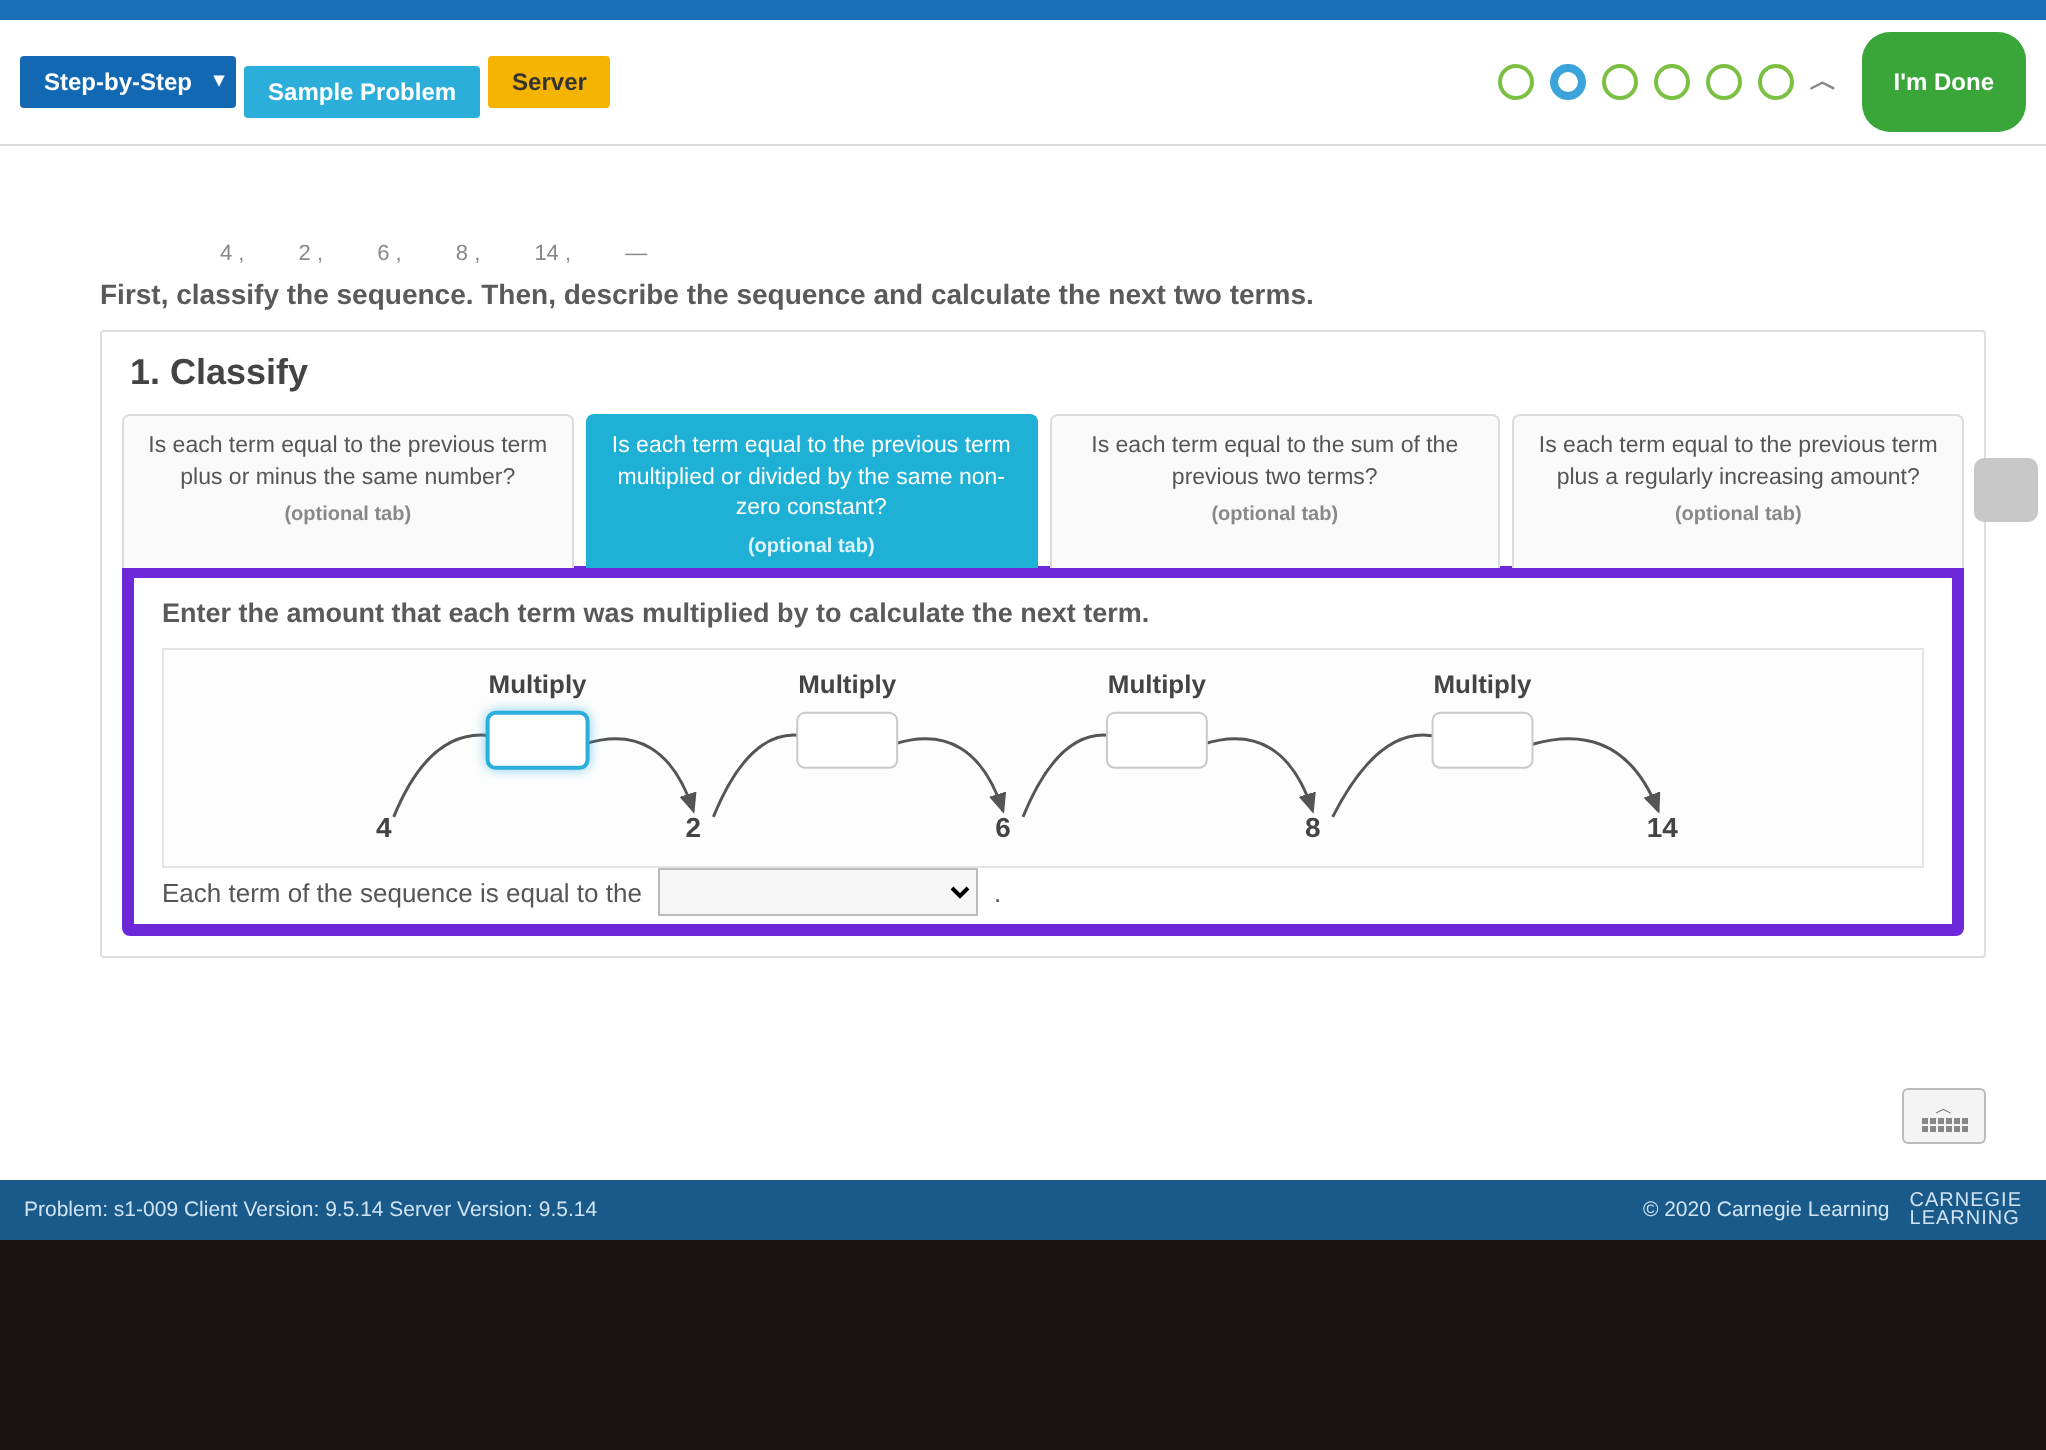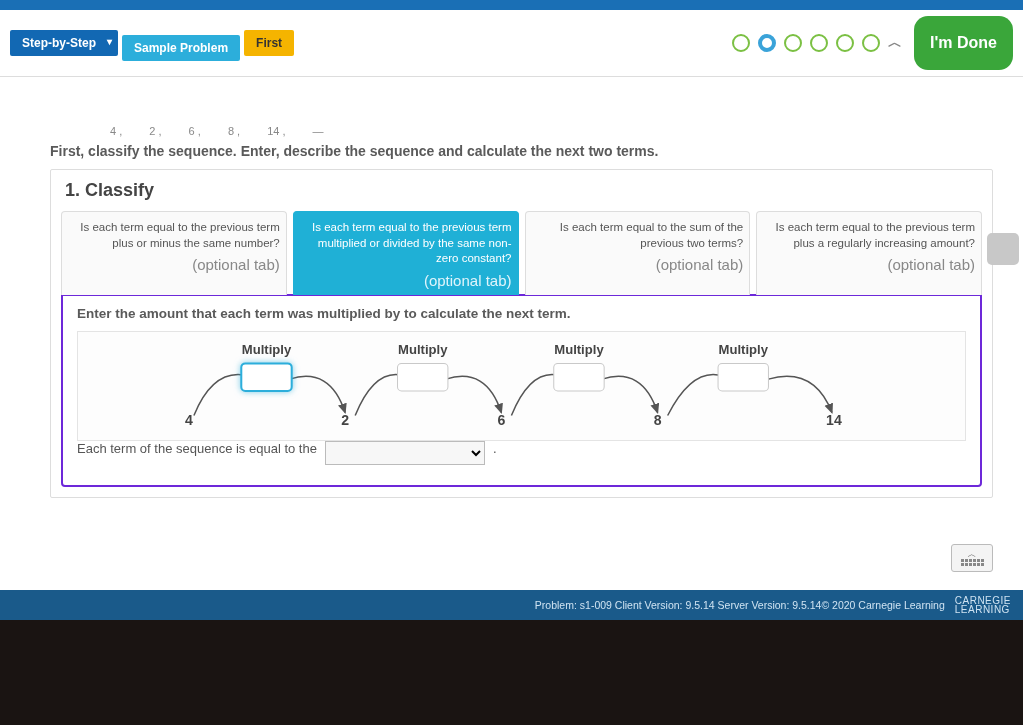--- a/index.html
+++ b/index.html
@@ -12,81 +12,81 @@
 .tab-btn { padding: 6px 12px; font-size: 12px; border: none; cursor: pointer; margin-right: 4px; border-radius: 2px; font-weight: bold; color: #fff; }
 .tab-step { background: #1268b3; position: relative; padding-right: 22px; }
 .tab-step::after { content: "▾"; position: absolute; right: 6px; top: 6px; font-size: 10px; }
 .tab-sample { background: #2caedb; margin-top: 10px; }
 .tab-hints { background: #f5b400; color: #333; }
 .spacer { flex: 1; }
 .progress { display: flex; align-items: center; gap: 8px; margin-right: 12px; }
 .prog-circle { width: 18px; height: 18px; border: 2px solid #7bc043; border-radius: 50%; }
 .prog-circle.filled { border: 4px solid #3aa3d9; width: 18px; height: 18px; }
 .prog-caret { color: #888; font-size: 14px; font-weight: bold; }
-.done-btn { background: #3aa63a; color: #fff; border: none; padding: 18px 16px; border-radius: 14px; font-size: 16px; font-weight: bold; cursor: pointer; }
+.done-btn { background: #3aa63a; color: #fff; border: none; padding: 18px 16px; border-radius: 14px; font-size: 12px; font-weight: bold; cursor: pointer; }
 
 
 .content { padding: 0 30px 10px 50px; flex: 1; overflow: hidden; position: relative; margin-top: 44px; }
 .seq-top { color: #888; font-size: 11px; padding: 4px 0 6px 60px; }
 .seq-top span { margin-right: 24px; }
 .instruction { color: #5a5a5a; font-weight: bold; font-size: 14px; margin-bottom: 10px; }
 
 .panel { border: 1px solid #ddd; border-radius: 2px; background: #fff; margin-bottom: 8px; }
 .step-title { font-weight: bold; color: #444; font-size: 18px; padding: 10px 14px; }
 
 .tabs-row { display: flex; gap: 6px; padding: 0 10px; }
-.classify-tab { flex: 1; border: 1px solid #ddd; border-bottom: none; border-radius: 4px 4px 0 0; padding: 8px 6px 4px; text-align: right; font-size: 11.5px; color: #555; background: #fafafa; cursor: pointer; line-height: 1.35; }
+.classify-tab { flex: 1; border: 1px solid #ddd; border-bottom: none; border-radius: 4px 4px 0 0; padding: 8px 6px 4px; text-align: center; font-size: 11.5px; color: #555; background: #fafafa; cursor: pointer; line-height: 1.35; }
 .classify-tab.active { background: #1fb0d6; color: #fff; border-color: #1fb0d6; }
-.classify-tab .opt { font-size: 15px; margin-top: 4px; color: #888; }
+.classify-tab .opt { font-size: 10px; margin-top: 4px; color: #888; font-weight: bold; }
 .classify-tab.active .opt { color: #e0f4fb; }
 
-.tab-body { border: 2px solid #6d28d9; margin: 0 10px 10px; padding: 10px 14px 20px; border-radius: 0 0 4px 4px; background: #fff; margin-top: -1px; }
+.tab-body { border: 6px solid #6d28d9; margin: 0 10px 10px; padding: 10px 14px 4px; border-radius: 0 0 4px 4px; background: #fff; margin-top: -1px; }
 .enter-text { color: #5a5a5a; font-weight: bold; font-size: 13.5px; margin-bottom: 10px; }
 
 .diagram { border: 1px solid #e4e4e4; background: #fdfdfd; height: 110px; width: 100%; position: relative; }
 .diagram svg { width: 100%; height: 100%; }
 
 .question { color: #5a5a5a; font-size: 13px; margin: 14px 0 10px; }
 .radios { display: flex; gap: 18px; align-items: center; margin-bottom: 16px; }
 .radio-item { display: flex; align-items: center; gap: 6px; font-size: 13px; color: #555; }
 .radio-circle { width: 18px; height: 18px; border: 2px solid #aaa; border-radius: 50%; }
 
-.fill-row { display: flex; gap: 8px; font-size: 13px; color: #555; }
+.fill-row { display: flex; align-items: center; gap: 8px; font-size: 13px; color: #555; }
 .dropdown { width: 160px; height: 24px; border: 1px solid #bbb; background: #f7f7f7; font-size: 12px; }
 
 .kb-toggle { position: absolute; right: 30px; bottom: 18px; width: 42px; height: 28px; border: 1px solid #bbb; background: #f4f4f4; border-radius: 3px; display: flex; flex-direction: column; align-items: center; justify-content: center; font-size: 8px; line-height: 1; cursor: pointer; }
 .kb-toggle .caret { font-size: 9px; color: #666; }
 .kb-toggle .grid { display: grid; grid-template-columns: repeat(6, 3px); gap: 1px; }
 .kb-toggle .grid div { width: 3px; height: 3px; background: #888; }
 
 .side-indicator { position: absolute; right: 4px; top: 112px; width: 32px; height: 32px; background: #c8c8c8; border-radius: 5px; }
 
 
 .footer { background: #1a5a8a; color: #cfe3f2; font-size: 10.5px; padding: 6px 12px; display: flex; align-items: center; }
-.footer .left { flex: 1; text-align: right; }
+.footer .left { flex: 1; }
 .footer .right { display: flex; align-items: center; gap: 10px; }
 .footer .logo { font-size: 10px; line-height: 0.9; text-align: left; font-weight: normal; letter-spacing: 0.5px; }
 
 .desk { background: #1a1412; height: 105px; }
 
 .mult-label { font-size: 13px; font-weight: bold; fill: #444; }
 .term-label { font-size: 14px; font-weight: bold; fill: #444; }
 .inputbox { fill: #fff; stroke: #c9c9c9; stroke-width: 1; rx: 4; }
 .inputbox.active { stroke: #2caedb; stroke-width: 2; filter: drop-shadow(0 0 3px rgba(44,174,219,0.6)); }
 </style>
 </head>
 <body>
 
 <div class="app">
   <div class="topbar"></div>
 
   <div class="toolbar">
     <button class="tab-btn tab-step">Step-by-Step</button>
     <button class="tab-btn tab-sample">Sample Problem</button>
-    <button class="tab-btn tab-hints">First</button>
+    <button class="tab-btn tab-hints">Server</button>
     <div class="spacer"></div>
     <div class="progress">
       <div class="prog-circle"></div>
       <div class="prog-circle filled"></div>
       <div class="prog-circle"></div>
       <div class="prog-circle"></div>
       <div class="prog-circle"></div>
       <div class="prog-circle"></div>
       <span class="prog-caret">︿</span>
     </div>
@@ -96,21 +96,21 @@
   <div class="content">
     <div class="seq-top">
       <span>4 ,</span>
       <span>2 ,</span>
       <span>6 ,</span>
       <span>8 ,</span>
       <span>14 ,</span>
       <span>—</span>
     </div>
 
-    <div class="instruction">First, classify the sequence. Enter, describe the sequence and calculate the next two terms.</div>
+    <div class="instruction">First, classify the sequence. Then, describe the sequence and calculate the next two terms.</div>
 
     <div class="side-indicator"></div>
 
     <div class="panel">
       <div class="step-title">1. Classify</div>
 
       <div class="tabs-row">
         <div class="classify-tab">
           <div>Is each term equal to the previous term plus or minus the same number?</div>
           <div class="opt">(optional tab)</div>

